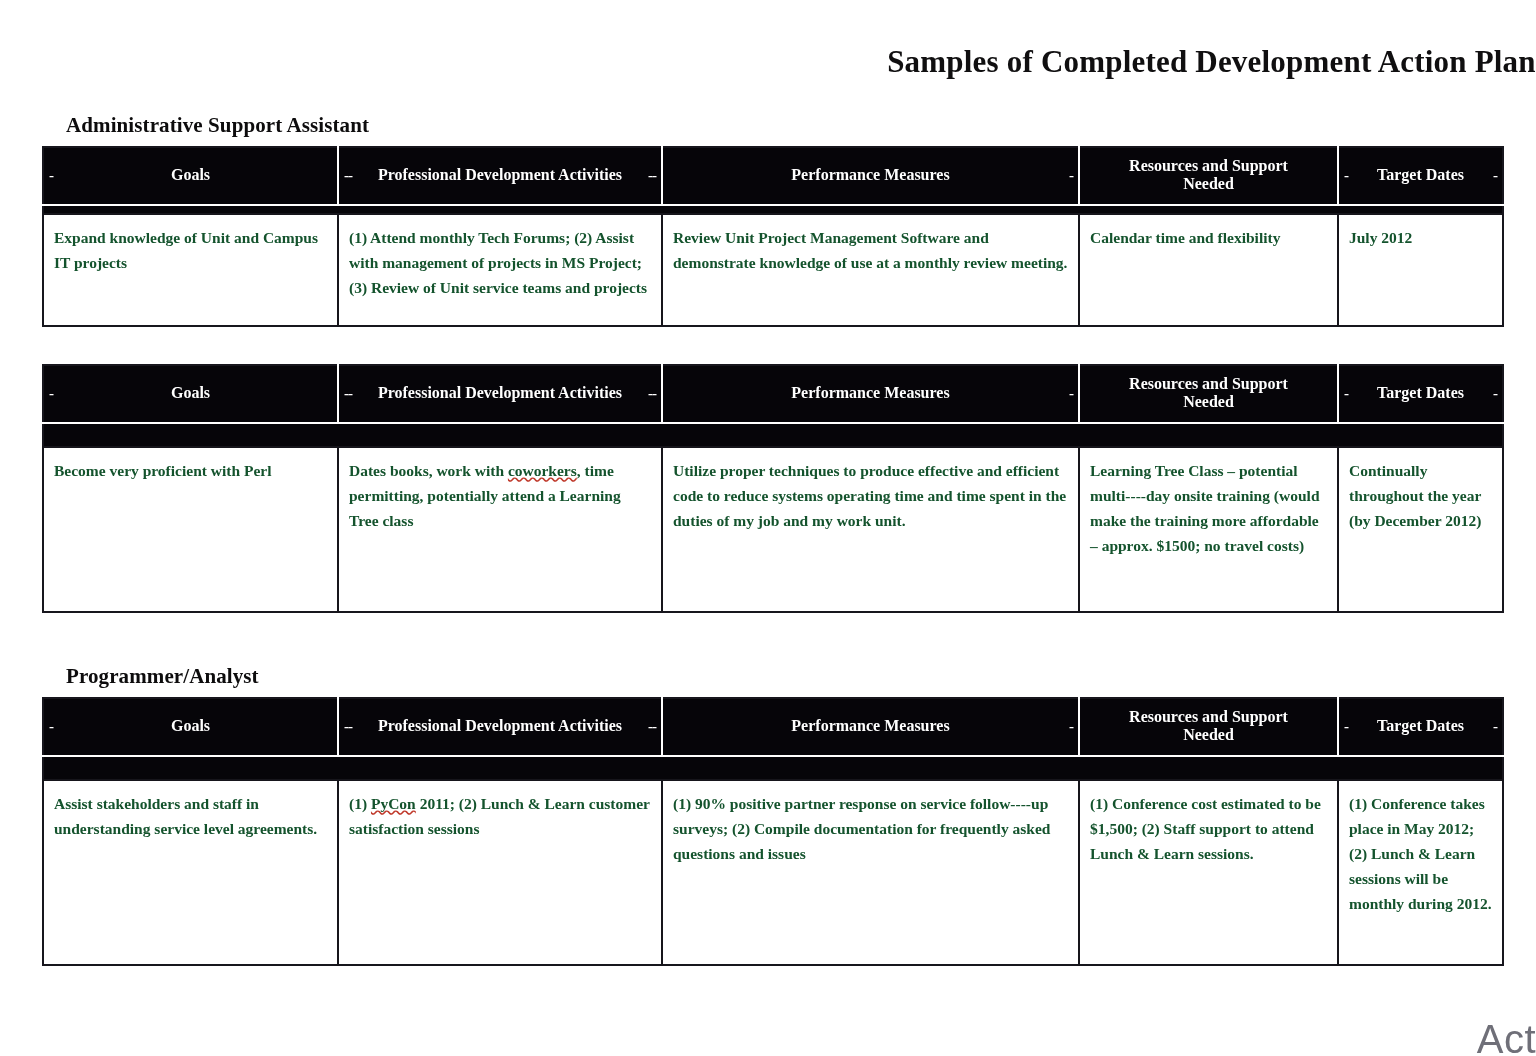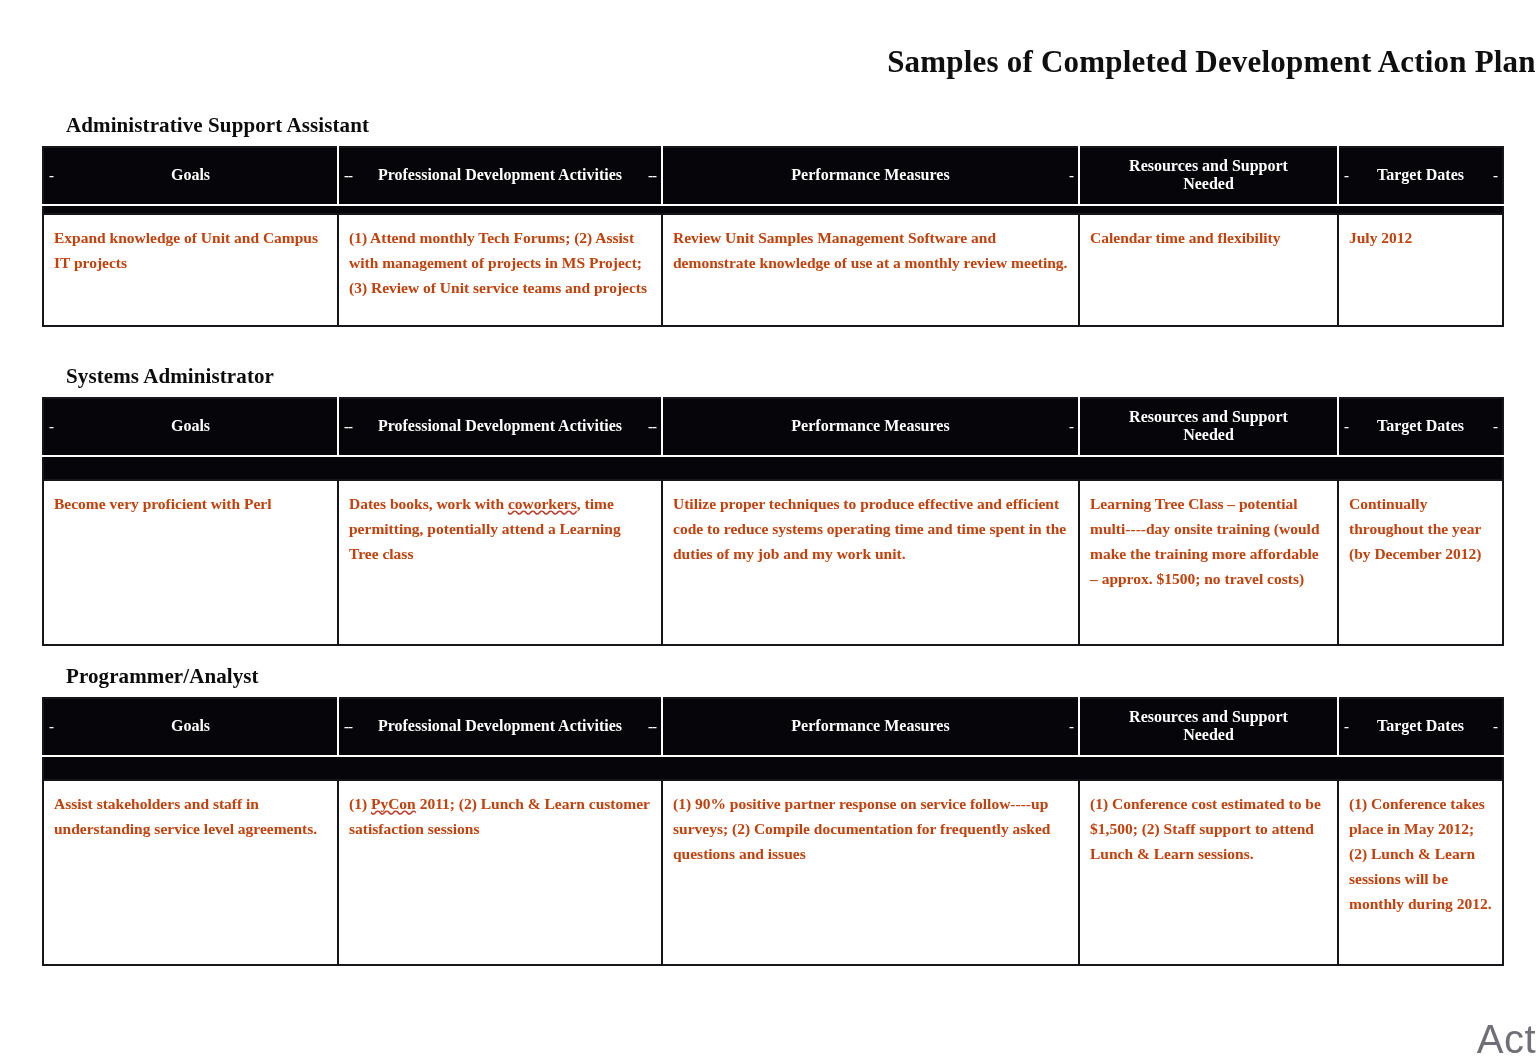--- a/index.html
+++ b/index.html
@@ -94,21 +94,21 @@
   tr.band td {
     background: #060509;
     height: 22px;
     padding: 0;
     border: none;
   }
   tr.band.thin td { height: 7px; }
 
   table.plan tbody td {
     background: #ffffff;
-    color: #c2410c;
+    color: #14532d;
     font-family: "Liberation Serif", serif;
     font-weight: bold;
     font-size: 15.5px;
     line-height: 1.62;
     vertical-align: top;
     padding: 10px 9px 10px 10px;
     border-right: 2px solid #16151b;
     border-top: 2px solid #16151b;
   }
   table.plan tbody td:last-child { border-right: none; }
@@ -177,30 +177,29 @@
           </th>
         </tr>
         <tr class="band thin">
           <td colspan="5"></td>
         </tr>
       </thead>
       <tbody>
         <tr style="height: 112px;">
           <td>Expand knowledge of Unit and Campus IT projects</td>
           <td>(1) Attend monthly Tech Forums; (2) Assist with management of projects in MS Project; (3) Review of Unit service teams and projects</td>
-          <td>Review Unit Samples Management Software and demonstrate knowledge of use at a monthly review meeting.</td>
+          <td>Review Unit Project Management Software and demonstrate knowledge of use at a monthly review meeting.</td>
           <td>Calendar time and flexibility</td>
           <td>July 2012</td>
         </tr>
       </tbody>
     </table>
   </div>
 
   <div class="section" style="top:364px;">
-    <div class="section-heading">Systems Administrator</div>
     <table class="plan">
       <colgroup>
         <col class="col-goals">
           <col class="col-activities">
           <col class="col-measures">
           <col class="col-resources">
           <col class="col-dates">
       </colgroup>
       <thead>
         <tr class="head-row">

